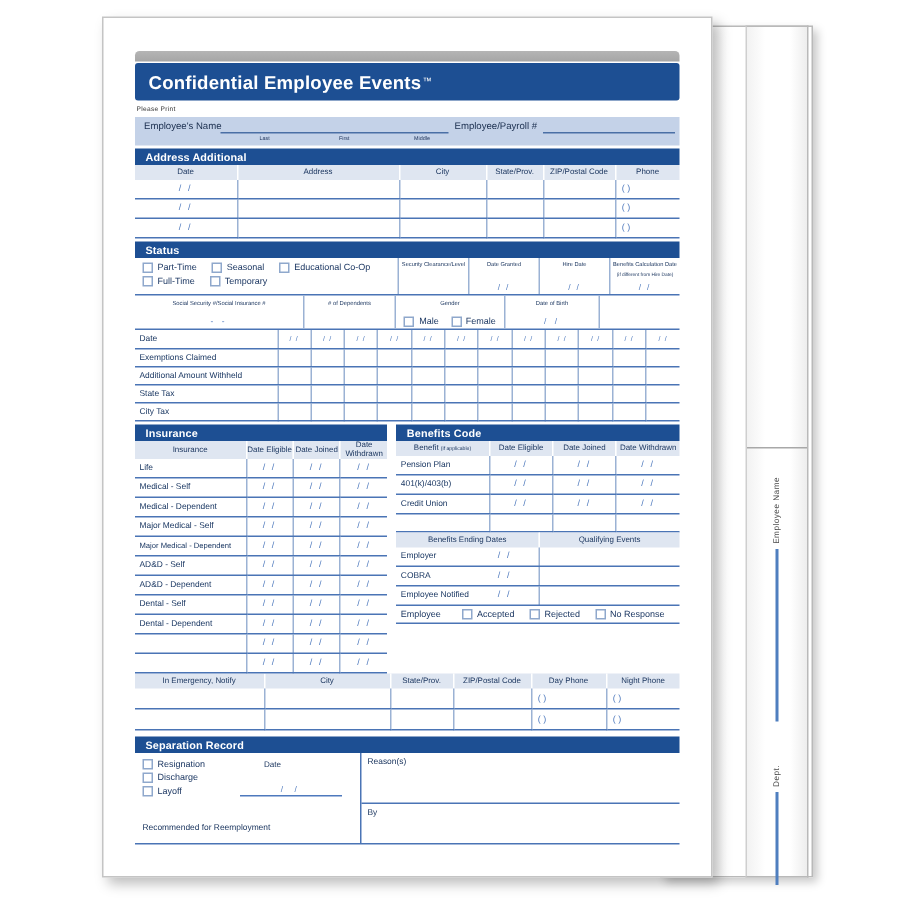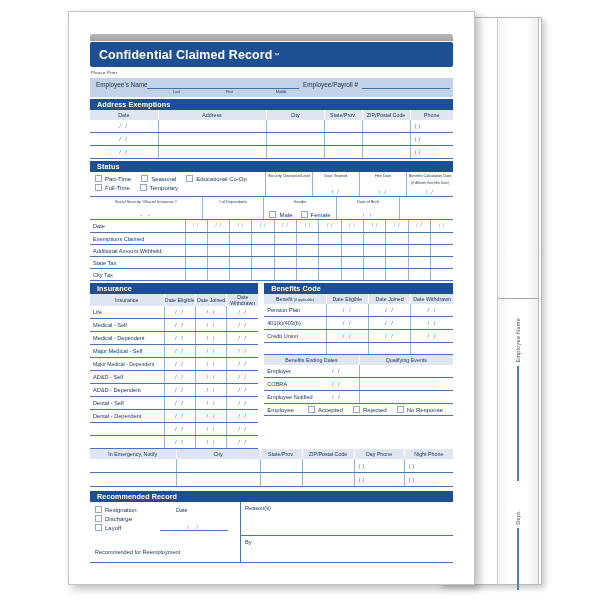--- a/index.html
+++ b/index.html
@@ -139,36 +139,36 @@
       <div class="tlabel">Dept.</div>
       <div class="tab-line"></div>
     </div>
   </div>
 
   <div class="page">
     <div class="inner">
 
       <div class="graybar"></div>
       <div class="titlebar">
-        <span class="t">Confidential Claimed Record</span>
+        <span class="t">Confidential Employee Events</span>
           <span class="tm">™</span>
       </div>
       <div class="pleaseprint">Please Print</div>
 
       <div class="nameband">
         <div class="nb-left">Employee's Name</div>
         <div class="nb-rule" style="left:57px;top:10px;width:152px;"></div>
         <div class="nb-sub" style="left:83px;">Last</div>
         <div class="nb-sub" style="left:136px;">First</div>
         <div class="nb-sub" style="left:186px;">Middle</div>
         <div class="nb-right">Employee/Payroll #</div>
         <div class="nb-rule" style="left:272px;top:10px;width:88px;"></div>
       </div>
 
-      <div class="sec">Address Exemptions</div>
+      <div class="sec">Address Additional</div>
       <table>
         <colgroup>
             <col style="width:68px">
             <col style="width:108px">
             <col style="width:58px">
             <col style="width:38px">
             <col style="width:48px">
             <col>
           </colgroup>
         <tbody>
@@ -556,21 +556,21 @@
               <td class="cell" style="height:13px"></td>
               <td class="cell"></td>
               <td class="cell"></td>
               <td class="cell"></td>
               <td class="cell ph">(        )</td>
               <td class="cell ph">(        )</td>
             </tr>
       </tbody>
         </table>
 
-      <div class="sec" style="margin-top:4px">Recommended Record</div>
+      <div class="sec" style="margin-top:4px">Separation Record</div>
       <div class="sep-body">
         <div class="sep-left">
           <div class="chkrow">
               <span class="chk"></span>
               <span class="chktxt">Resignation</span>
             </div>
           <div class="chkrow">
               <span class="chk"></span>
               <span class="chktxt">Discharge</span>
             </div>

